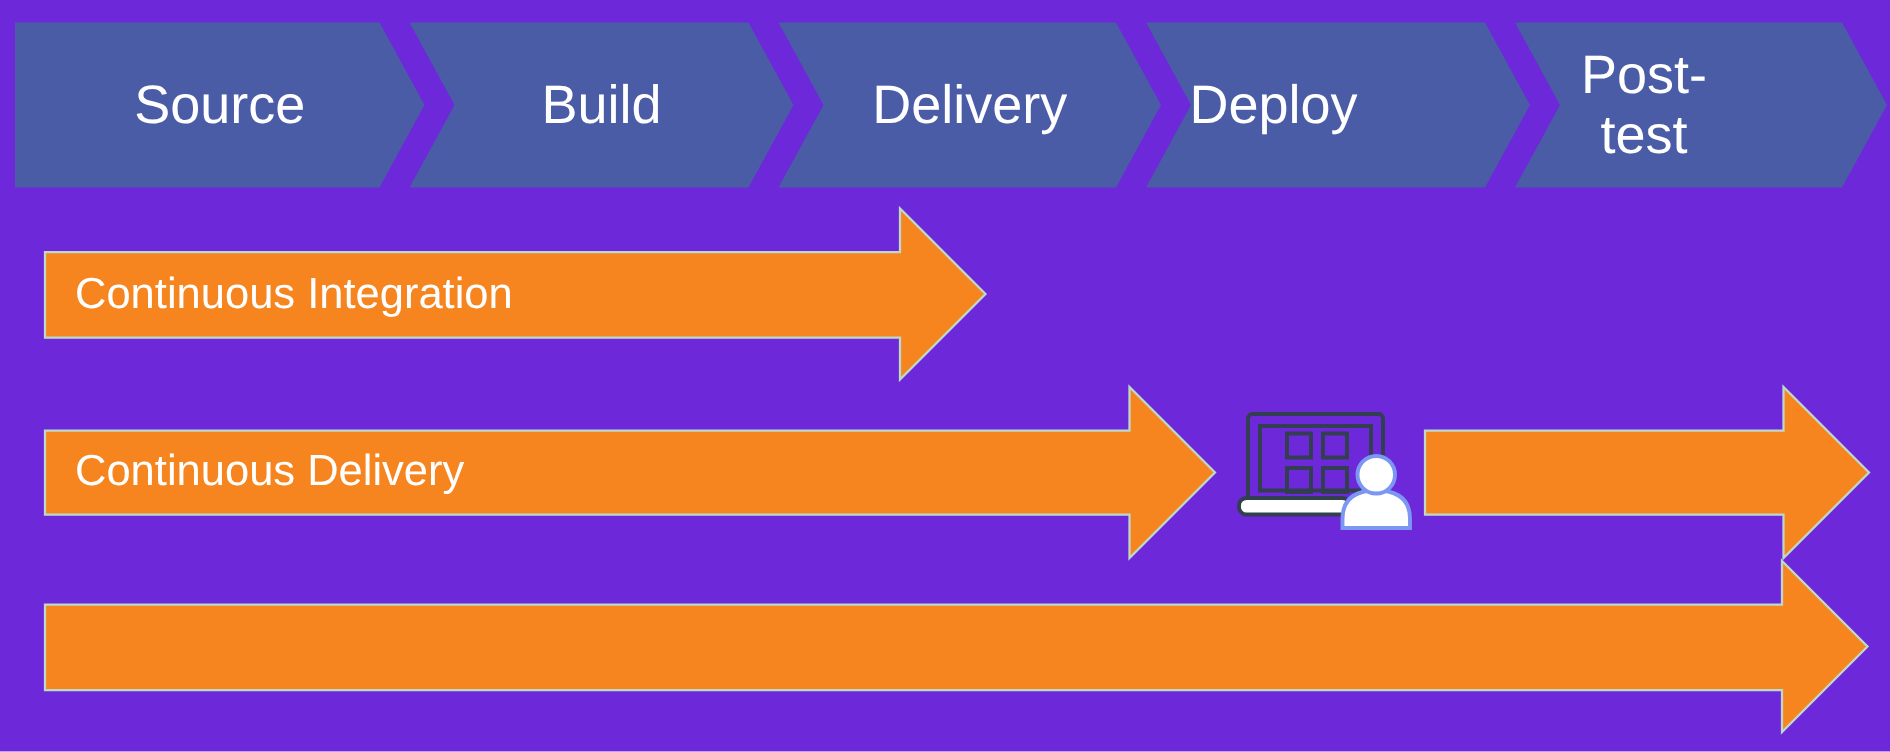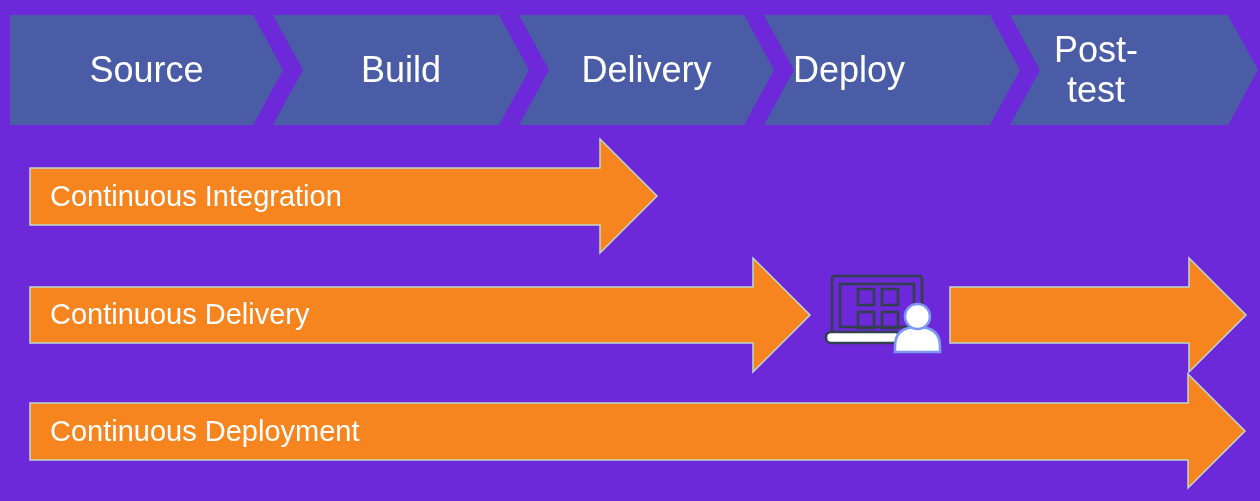--- a/index.html
+++ b/index.html
@@ -102,17 +102,14 @@
   <div class="stage-label wrap" style="left:972px; width:248px;">
       <span>Post-test</span>
     </div>
 
   <div class="row-label ci">
       <span>Continuous Integration</span>
     </div>
   <div class="row-label cd">
       <span>Continuous Delivery</span>
     </div>
-  <div class="row-label cdp">
-      <span>Continuous Deployment</span>
-    </div>
 
 </div>
 
 </body></html>

